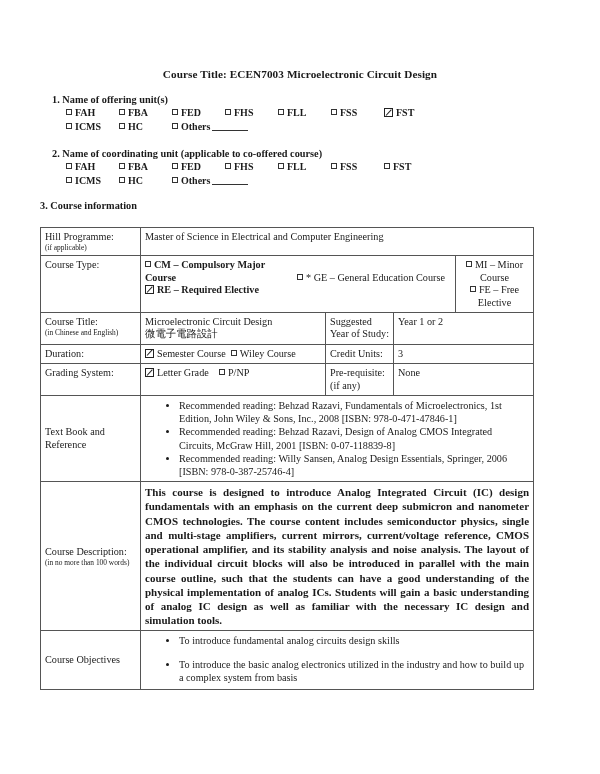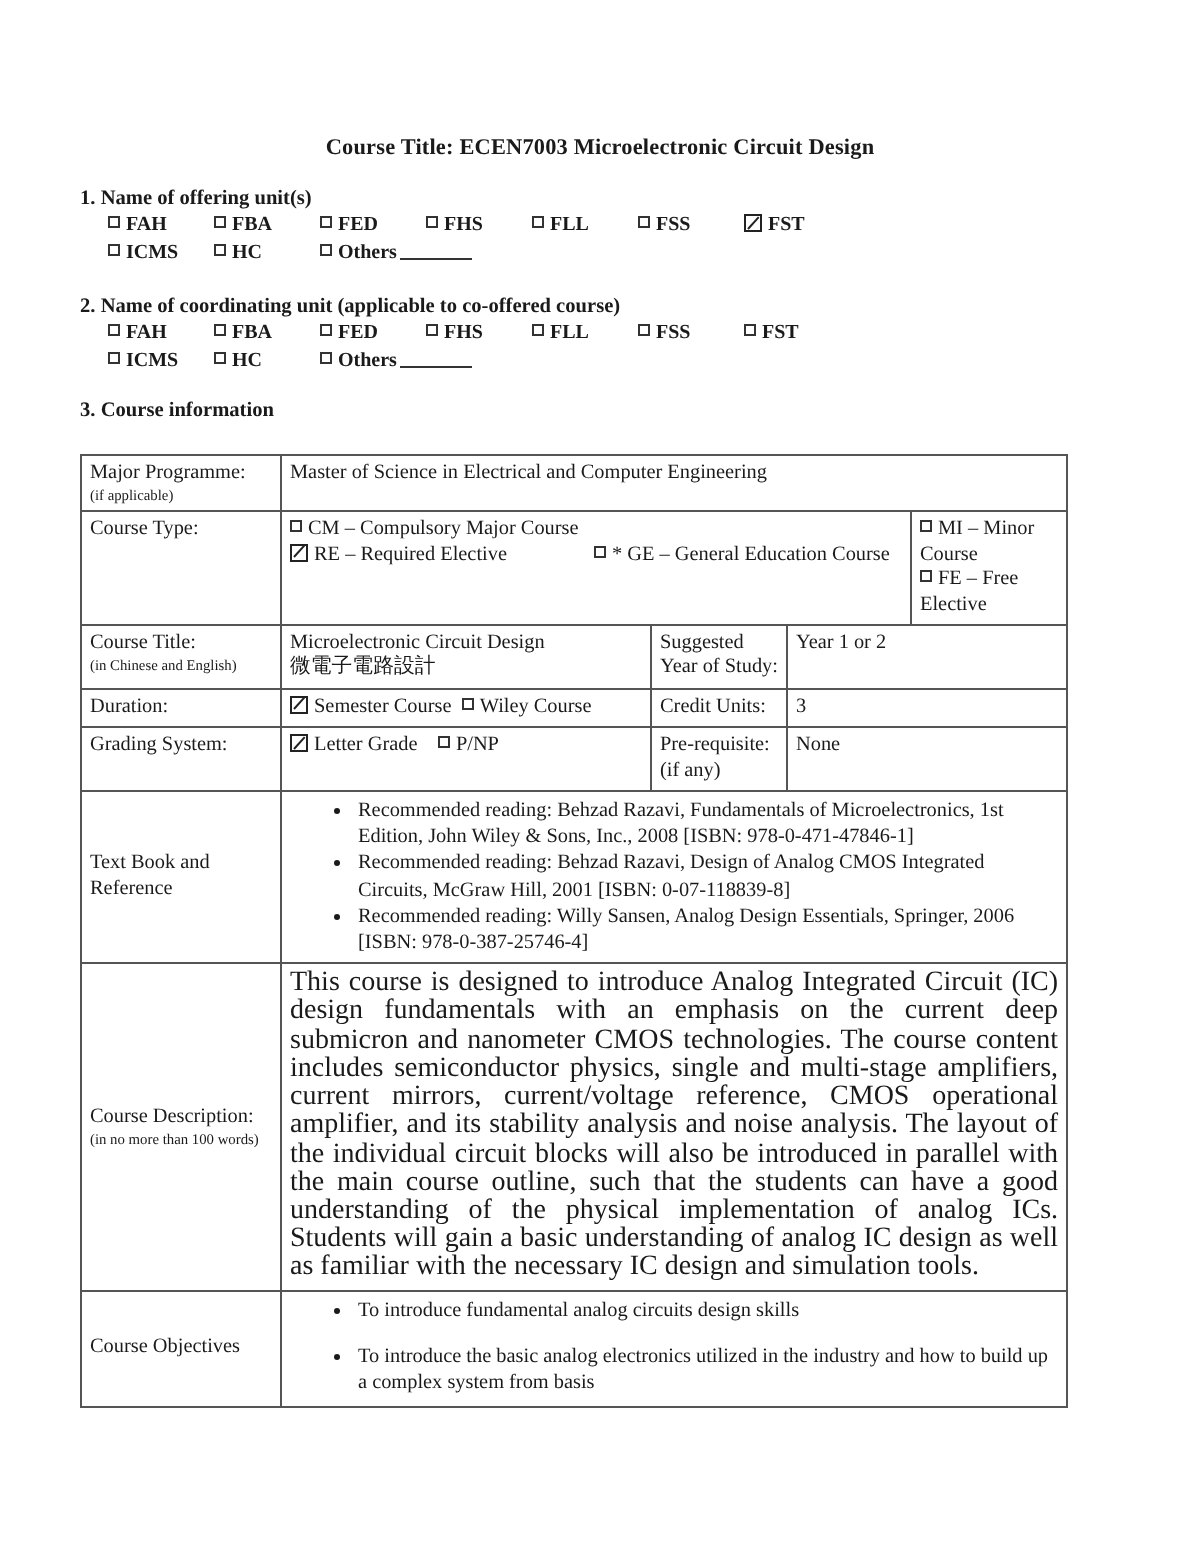--- a/index.html
+++ b/index.html
@@ -24,21 +24,21 @@
   .doc-title {
     text-align: center;
     font-weight: bold;
     font-size: 11.2px;
     margin: 0;
     padding-top: 68px;
     letter-spacing: 0.1px;
   }
   .section {
     margin-top: 14px;
-    padding-left: 40px;
+    padding-left: 52px;
   }
   .section-head {
     font-weight: bold;
     font-size: 10.3px;
     margin: 0 0 1px 0;
     text-indent: -14px;
     padding-left: 14px;
   }
   .cb-row {
     padding-left: 14px;
@@ -118,46 +118,48 @@
     line-height: 9px;
   }
   td.narrow-lbl {
     width: 68px;
     font-size: 9.9px;
   }
   td.minor {
     width: 78px;
     font-size: 9.6px;
     line-height: 11.5px;
+    text-align: center;
   }
   .cn { font-size: 10.4px; }
   ul.bl {
     margin: 0;
     padding-left: 34px;
     list-style: disc;
   }
   ul.bl li {
     margin: 0 0 0 0;
     padding: 0;
     font-size: 10.2px;
     line-height: 13.2px;
   }
   ul.bl.spaced li { margin-bottom: 10px; }
   ul.bl.spaced li:last-child { margin-bottom: 2px; }
   p.just {
     margin: 0;
     text-align: justify;
-    font-size: 14px;
+    font-size: 11px;
     line-height: 14.2px;
+    font-weight: bold;
   }
   .ct-flex {
     position: relative;
     min-height: 44px;
   }
-  .ct-col1 { display: inline-block; vertical-align: top; width: 152px; }
+  .ct-col1 { display: inline-block; vertical-align: top; width: 152px; font-weight: bold; }
   .ct-col2 { display: inline-block; vertical-align: top; width: 148px; padding-top: 13px; }
   .nowrapline { white-space: nowrap; }
 </style>
 </head>
 <body>
 
 <div class="page">
 
   <div class="doc-title">Course Title: ECEN7003 Microelectronic Circuit Design</div>
 
@@ -198,21 +200,21 @@
         <col style="width:100px">
         <col style="width:185px">
         <col style="width:68px">
         <col style="width:62px">
         <col style="width:78px">
       </colgroup>
 
       <tbody>
           <tr>
         <td class="lbl">
-          <span>Major Programme:</span>
+          <span>Hill Programme:</span>
           <span class="sub">(if applicable)</span>
         </td>
         <td colspan="4">Master of Science in Electrical and Computer Engineering</td>
       </tr>
 
       <tr>
         <td class="lbl">Course Type:</td>
         <td colspan="3">
           <div class="ct-flex">
             <div class="ct-col1">

